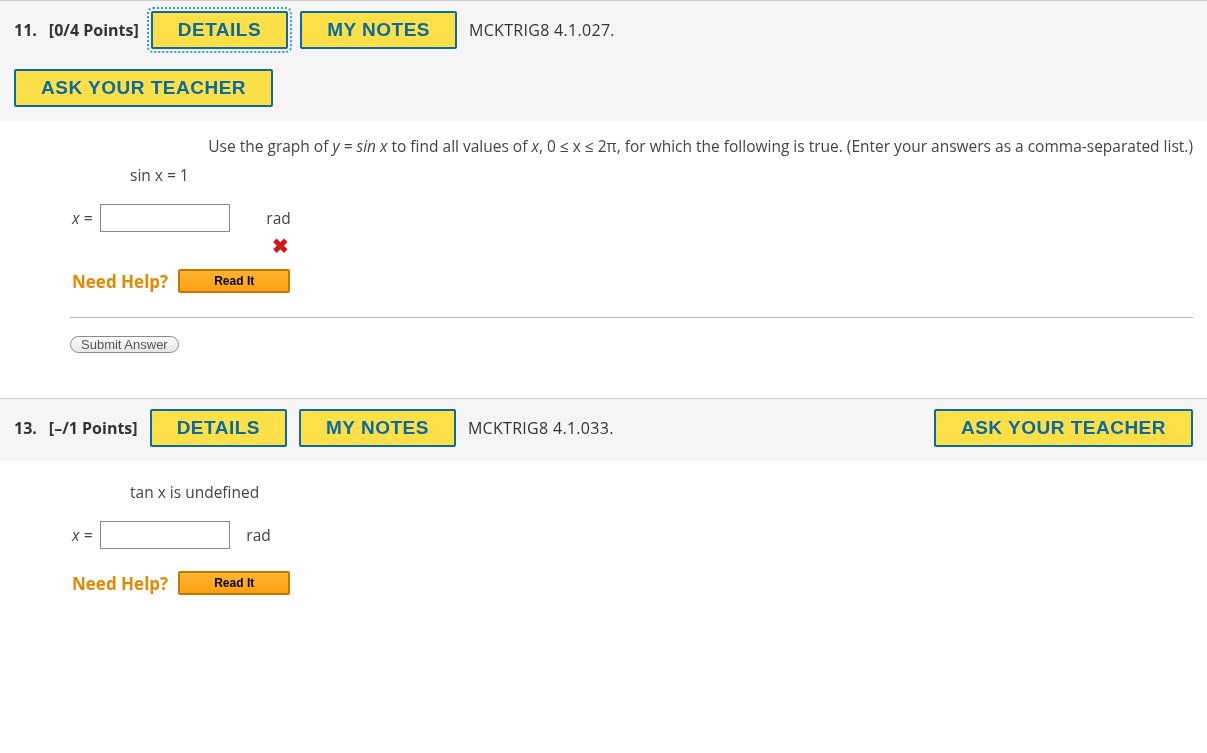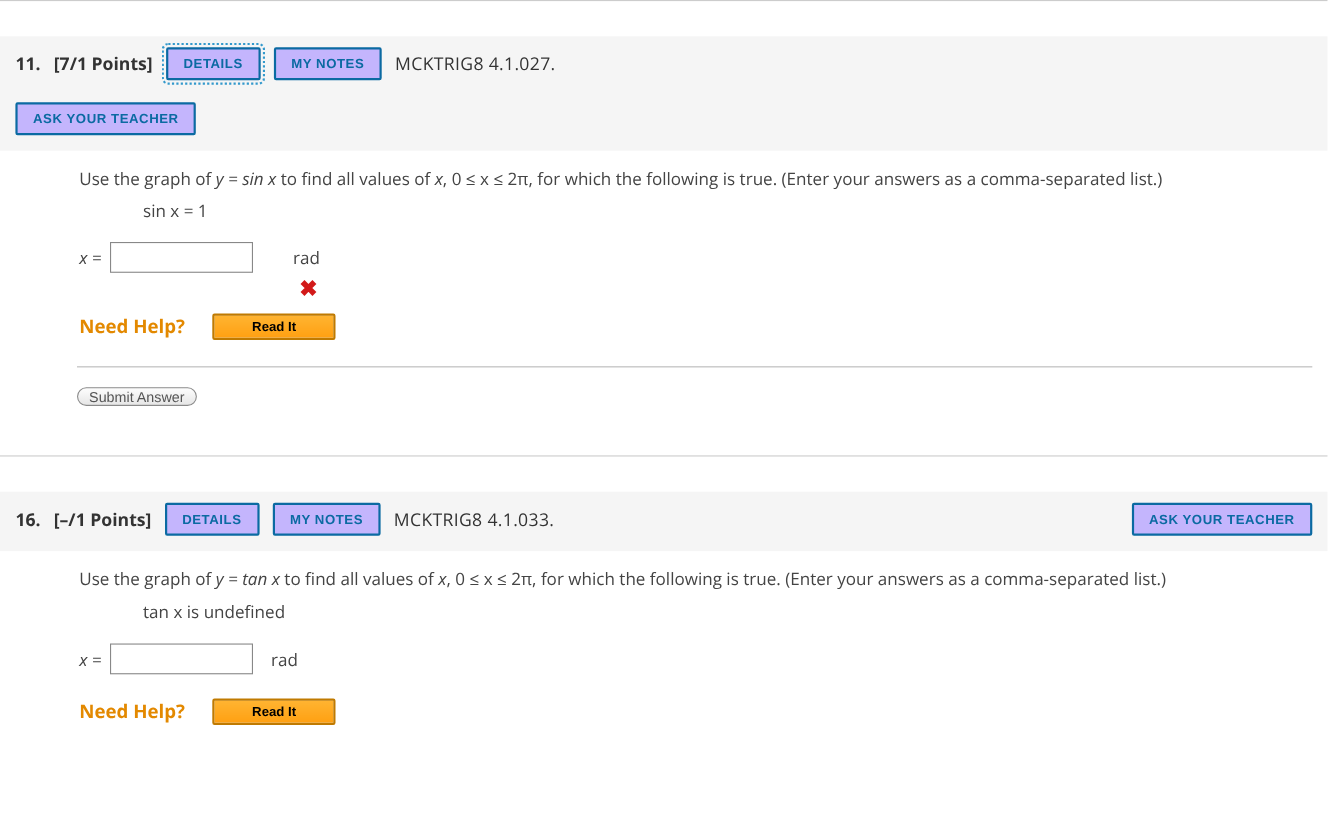--- a/index.html
+++ b/index.html
@@ -13,39 +13,38 @@
   .question-block {
     border-top: 1px solid #ccc;
   }
   .q-header {
     background: #f5f5f5;
     padding: 10px 14px 14px 14px;
     display: flex;
     flex-wrap: wrap;
     align-items: center;
     gap: 10px 12px;
-    margin-top: 32px;
   }
   .q-num {
     font-weight: 700;
     color: #333;
     font-size: 16px;
   }
   .q-pts {
     font-weight: 700;
     color: #333;
     font-size: 16px;
   }
   .head-btn {
     border: 2px solid #0b6aa2;
     color: #0b6aa2;
-    background: #c4b5fd;
+    background: #fde047;
     font-weight: 700;
-    font-size: 12px;
-    padding: 6px 14px;
+    font-size: 19px;
+    padding: 6px 25px;
     border-radius: 2px;
     letter-spacing: 0.5px;
     cursor: pointer;
   }
   .head-btn.details-focus {
     outline: 2px dotted #3399cc;
     outline-offset: 2px;
   }
   .q-ref {
     font-weight: 400;
@@ -54,20 +53,21 @@
     letter-spacing: 0.3px;
   }
   .q-body {
     padding: 14px 14px 18px 72px;
     color: #444;
     font-size: 15.5px;
   }
   .instr {
     line-height: 1.5;
     margin-bottom: 4px;
+    text-align: right;
   }
   .ital { font-style: italic; }
   .equation {
     margin: 6px 0 18px 58px;
   }
   .answer-row {
     display: flex;
     align-items: center;
     gap: 8px;
     margin-bottom: 4px;
@@ -86,21 +86,22 @@
   .wrong-x {
     color: #d21919;
     font-size: 20px;
     font-weight: 900;
     margin-left: 200px;
     margin-top: -4px;
     margin-bottom: 10px;
   }
   .help-row {
     display: flex;
-    gap: 25px;
+    align-items: center;
+    gap: 10px;
     margin-top: 6px;
   }
   .need-help {
     color: #e38900;
     font-weight: 700;
     font-size: 17px;
   }
   .readit-btn {
     border: 2px solid #c07a00;
     background: linear-gradient(#ffb431, #ffa012);
@@ -128,21 +129,21 @@
   }
   .spacer-h { height: 26px; }
   .right-align { margin-left: auto; }
 </style>
 </head>
 <body>
 
 <div class="question-block">
   <div class="q-header">
     <span class="q-num">11.</span>
-    <span class="q-pts">[7/1 Points]</span>
+    <span class="q-pts">[0/4 Points]</span>
     <button class="head-btn details-focus">DETAILS</button>
     <button class="head-btn">MY NOTES</button>
     <span class="q-ref">MCKTRIG8 4.1.027.</span>
     <div style="flex-basis:100%;height:0;"></div>
     <button class="head-btn">ASK YOUR TEACHER</button>
   </div>
 
   <div class="q-body">
     <p class="instr">
       <span>Use the graph of  </span><span class="ital">y = sin x</span><span>  to find all values of </span><span class="ital">x</span><span>,  0 ≤ x ≤ 2π,</span><span>  for which the following is true. (Enter your answers as a comma-separated list.)</span>
@@ -164,32 +165,29 @@
     <div class="submit-area">
       <button class="submit-btn">Submit Answer</button>
     </div>
   </div>
 </div>
 
 <div class="spacer-h"></div>
 
 <div class="question-block">
   <div class="q-header">
-    <span class="q-num">16.</span>
+    <span class="q-num">13.</span>
     <span class="q-pts">[–/1 Points]</span>
     <button class="head-btn">DETAILS</button>
     <button class="head-btn">MY NOTES</button>
     <span class="q-ref">MCKTRIG8 4.1.033.</span>
     <button class="head-btn right-align">ASK YOUR TEACHER</button>
   </div>
 
   <div class="q-body">
-    <p class="instr">
-      <span>Use the graph of  </span><span class="ital">y = tan x</span><span>  to find all values of </span><span class="ital">x</span><span>, 0 ≤ x ≤ 2π,</span><span> for which the following is true. (Enter your answers as a comma-separated list.)</span>
-    </p>
     <div class="equation">tan x is undefined</div>
 
     <div class="answer-row">
       <span class="xeq">x =</span>
       <input type="text" class="answer-input" style="">
       <span class="unit" style="margin-left:8px;">rad</span>
     </div>
 
     <div class="help-row" style="margin-top:22px;">
       <span class="need-help">Need Help?</span>

